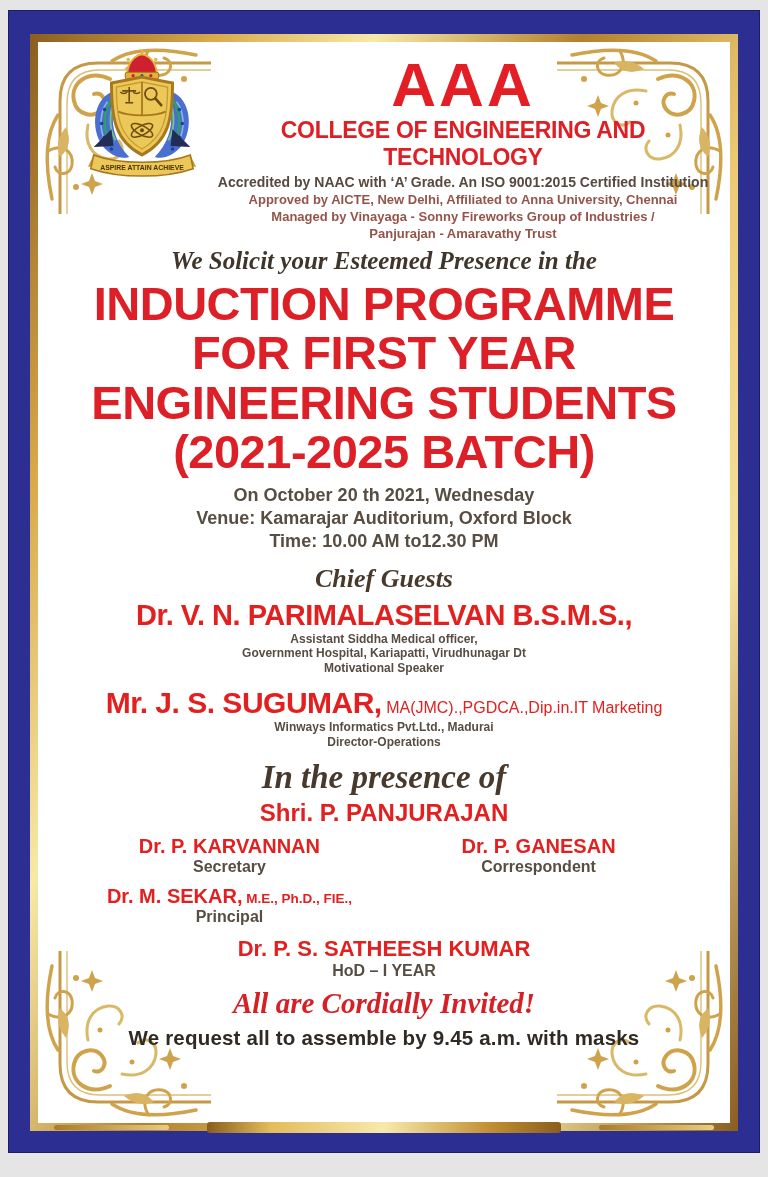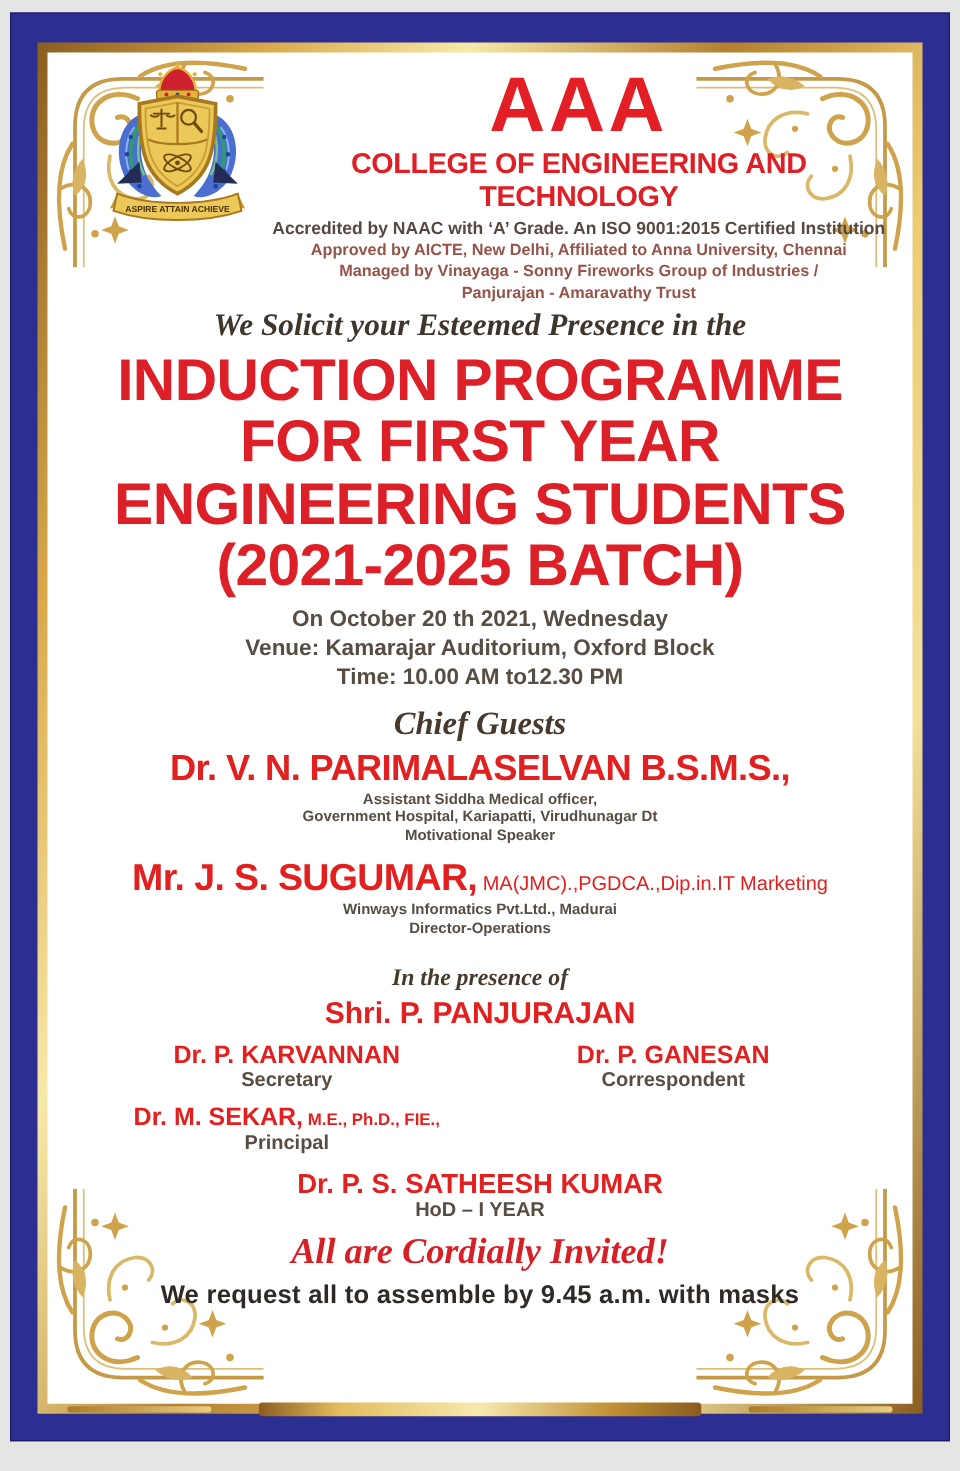--- a/index.html
+++ b/index.html
@@ -51,21 +51,21 @@
   .main-title { color:#dd2027; font-weight:bold; font-size:47px; line-height:1.05; letter-spacing:-0.5px; margin-top:4px; }
 
   .event { font-size:18px; font-weight:bold; color:#574d42; line-height:1.28; margin-top:8px; }
 
   .chief-heading { font-size:26px; margin-top:10px; color:#47392c; }
   .guest1-name { font-size:29px; font-weight:bold; color:#e2201f; margin-top:5px; letter-spacing:-0.5px; }
   .guest-sub { font-size:12px; font-weight:bold; color:#574d42; line-height:1.22; }
   .guest2-line { margin-top:11px; white-space:nowrap; }
   .guest2-name { font-size:30px; font-weight:bold; color:#e2201f; letter-spacing:-0.5px; }
   .guest2-quals { font-size:16px; font-weight:normal; color:#e2201f; }
-  .presence-heading { font-size:19px; margin-top:22px; color:#47392c; }
+  .presence-heading { font-size:33px; margin-top:9px; color:#47392c; }
   .chairman-name { font-size:24px; font-weight:bold; color:#e2201f; margin-top:3px; }
   .role { font-size:16px; font-weight:bold; color:#574d42; }
 
   .grid { width:92%; margin:8px auto 0; }
   .grid-row { display:flex; }
   .grid-row + .grid-row { margin-top:9px; }
   .grid-cell { width:50%; }
   .off-name { font-size:20px; font-weight:bold; color:#e2201f; white-space:nowrap; }
   .off-suffix { font-size:13.5px; font-weight:bold; color:#e2201f; }
 

